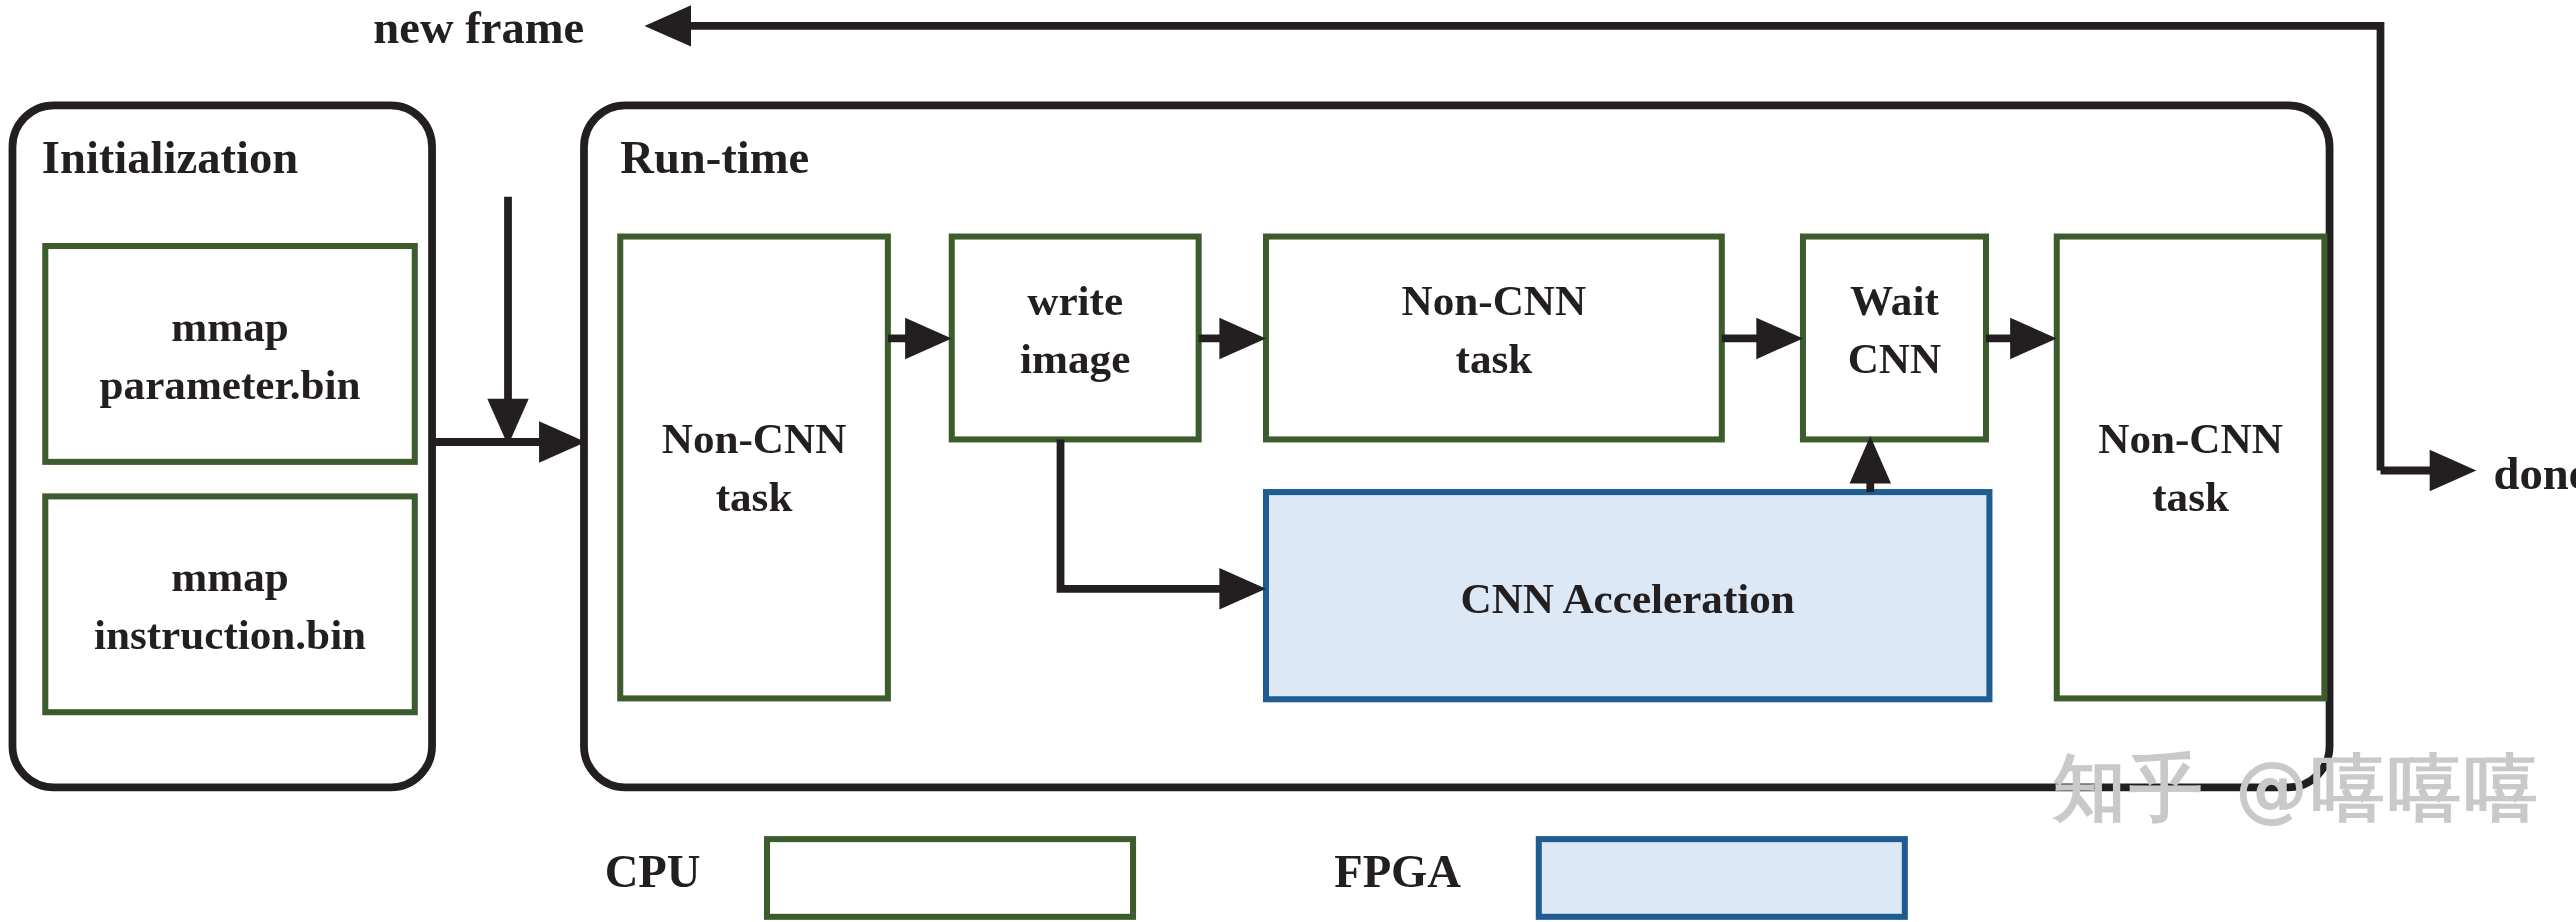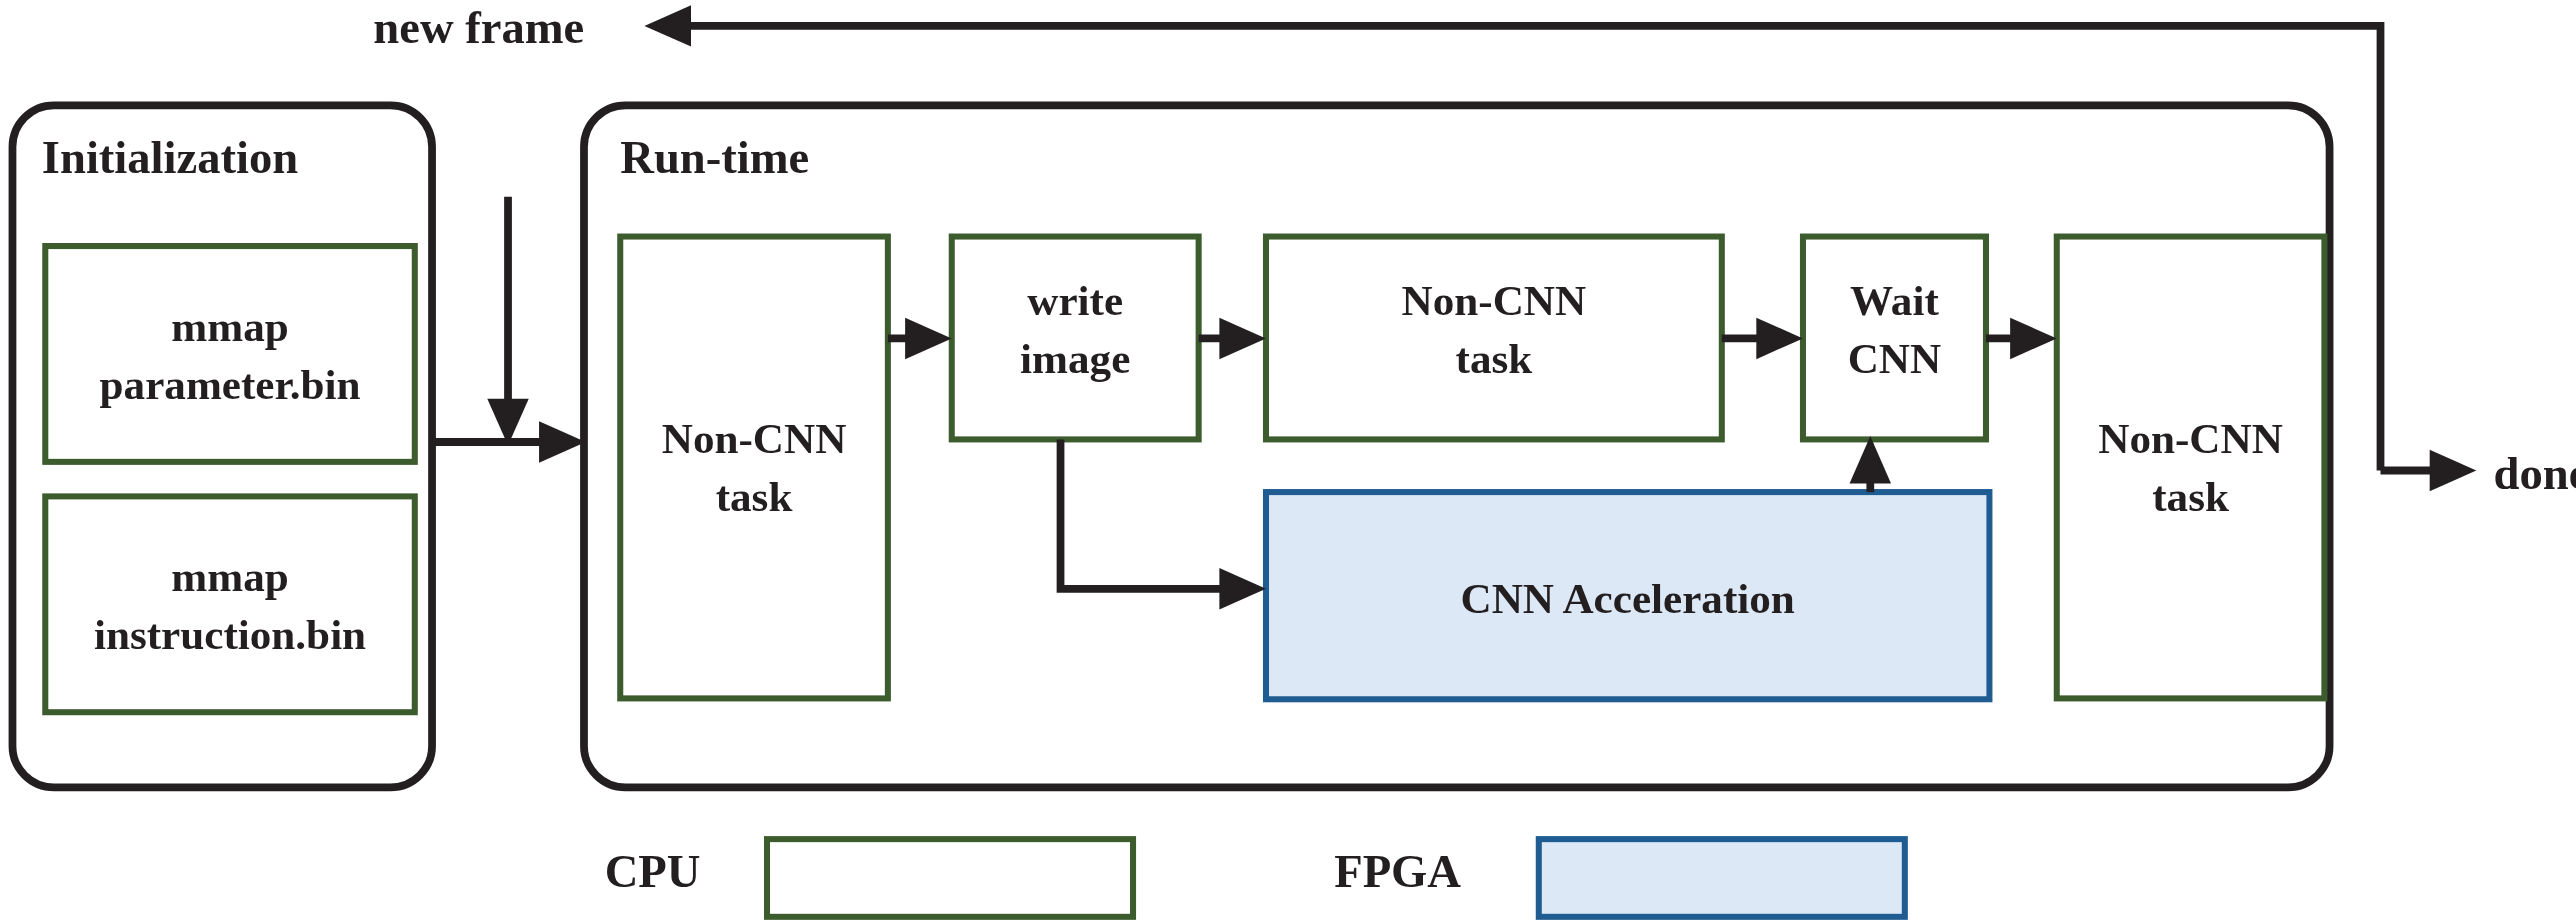--- a/index.html
+++ b/index.html
@@ -158,15 +158,16 @@
     <text class="lbl edge-label" x="2888" y="566">done</text>
 
     <text class="lbl legend-label" x="700" y="1027">CPU</text>
     <rect class="cpu-box" x="888" y="972" width="424" height="90"></rect>
 
     <text class="lbl legend-label" x="1545" y="1027">FPGA</text>
     <rect class="fpga-box" x="1782" y="972" width="424" height="90"></rect>
 
   </svg>
 
+  <div class="watermark">知乎 @嘻嘻嘻</div>
 
 </div>
 
 
 </body></html>

